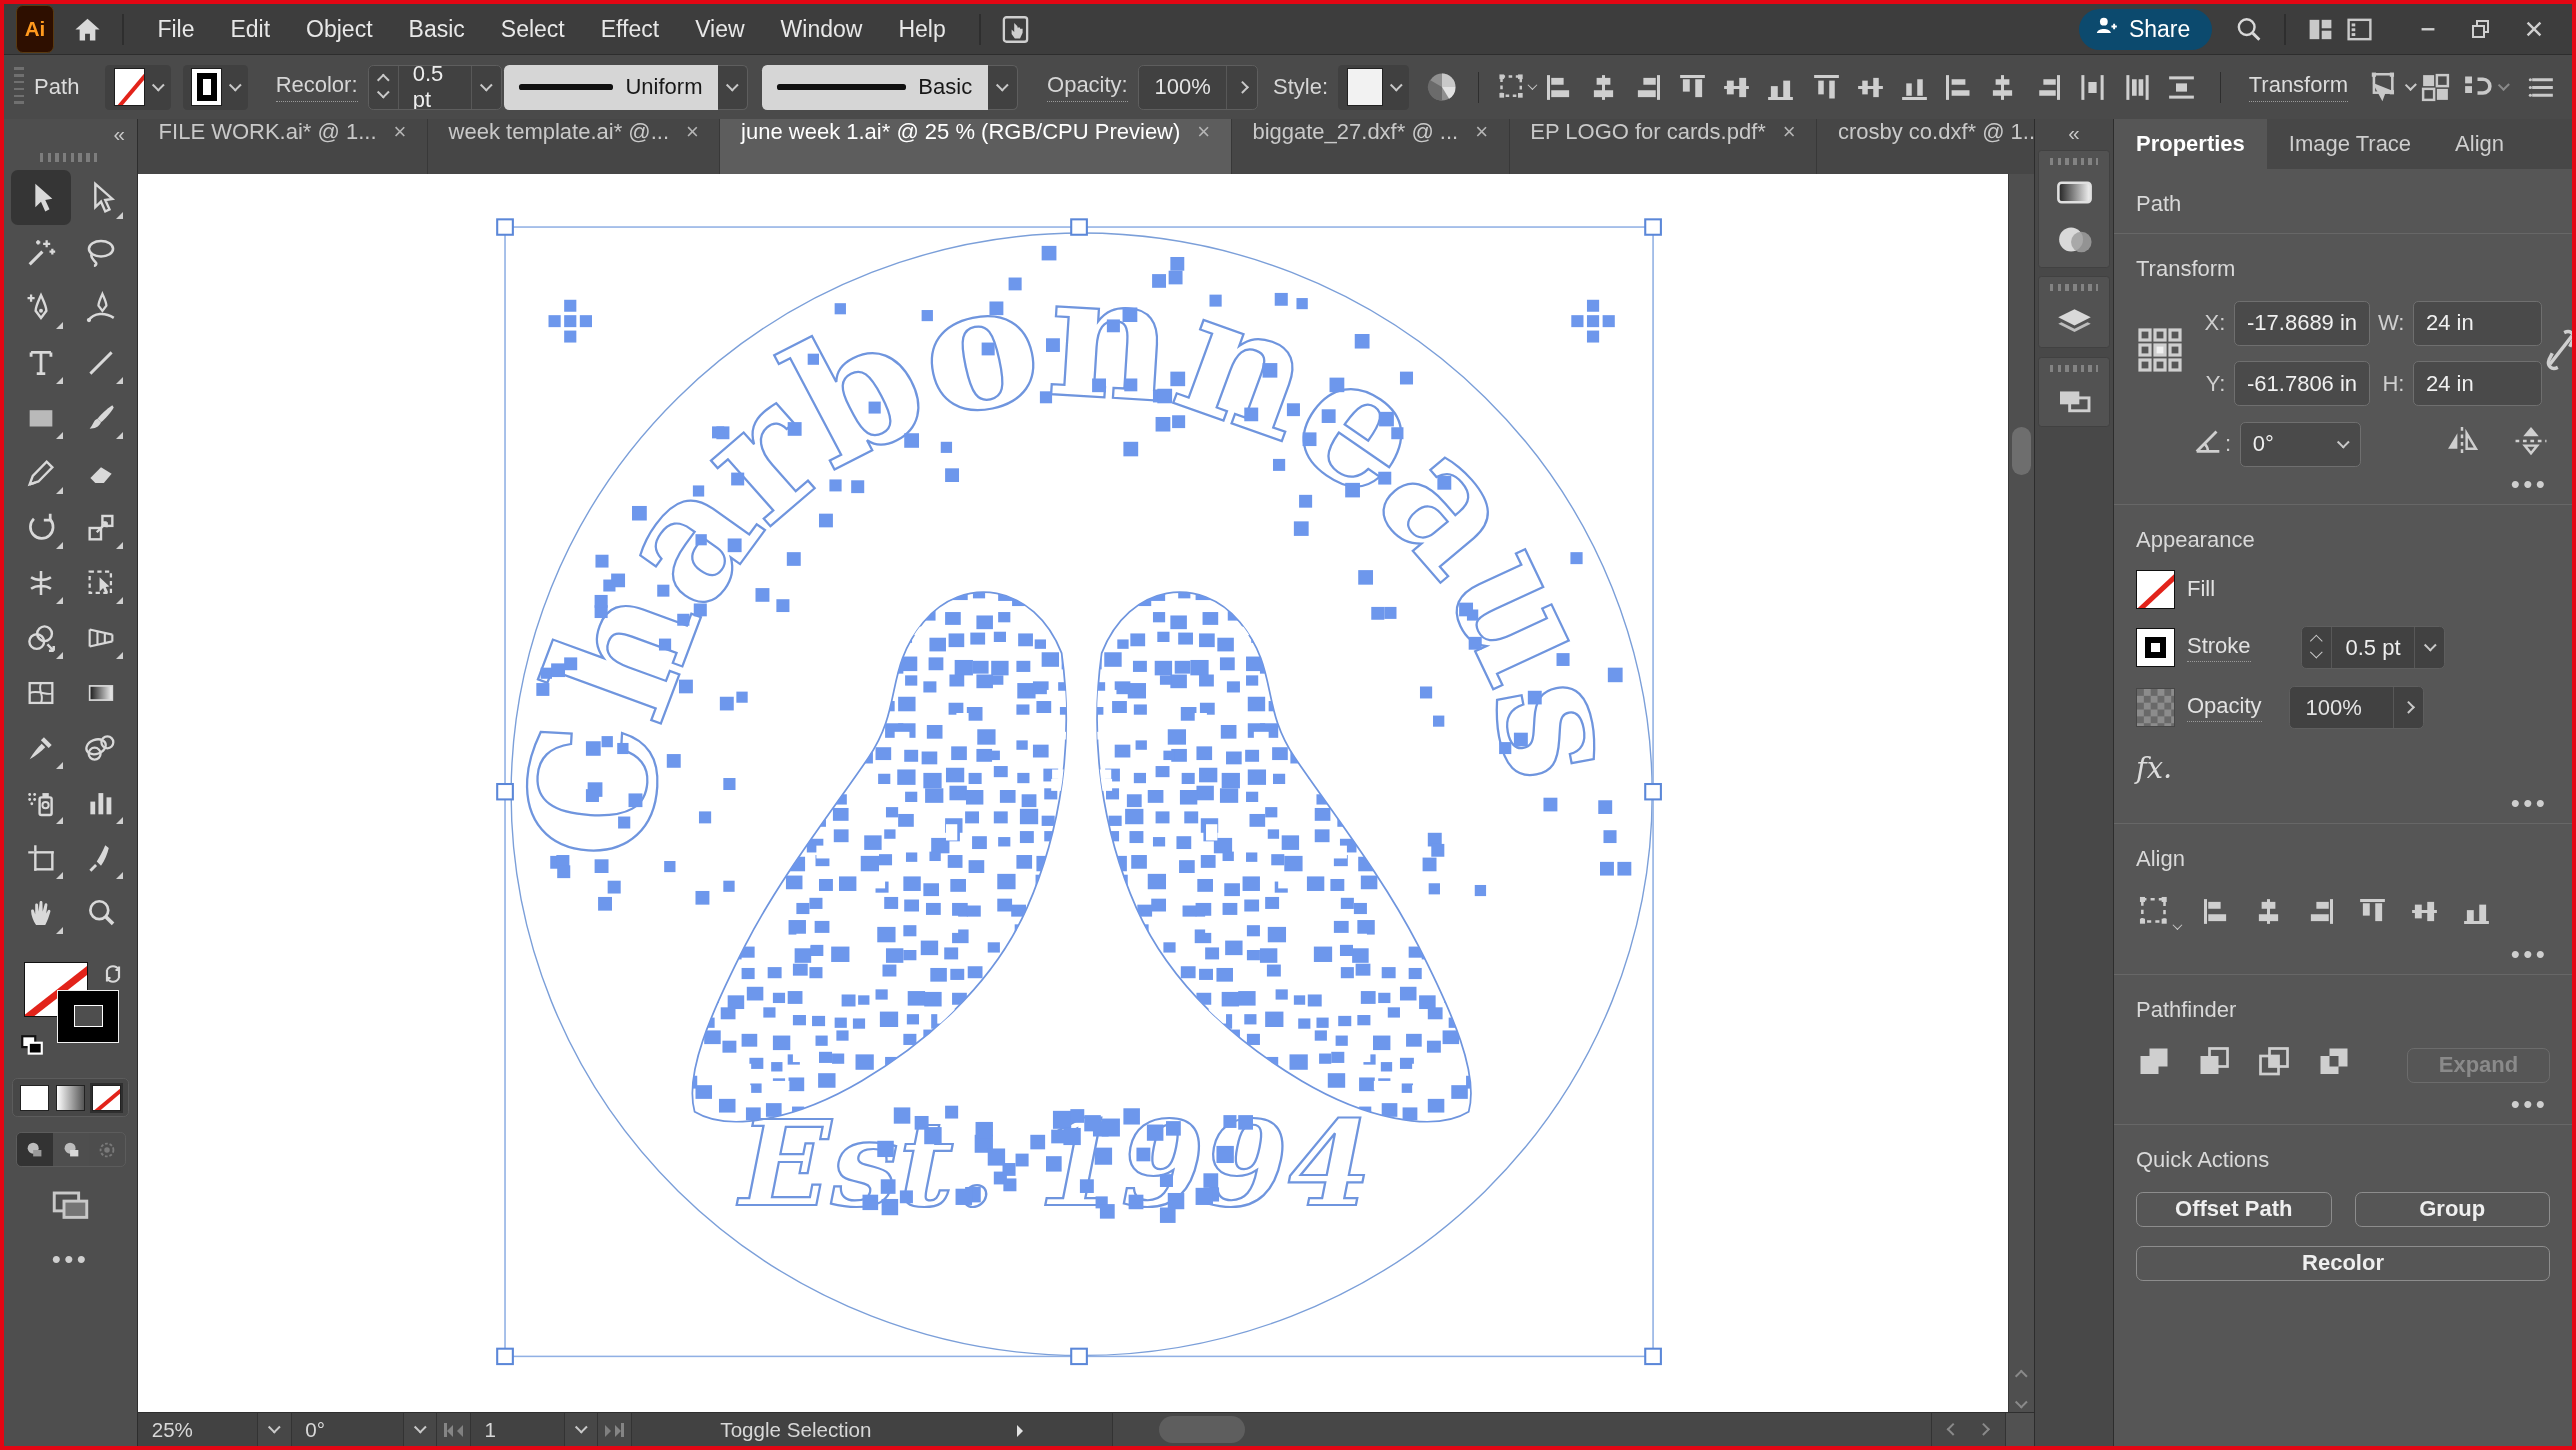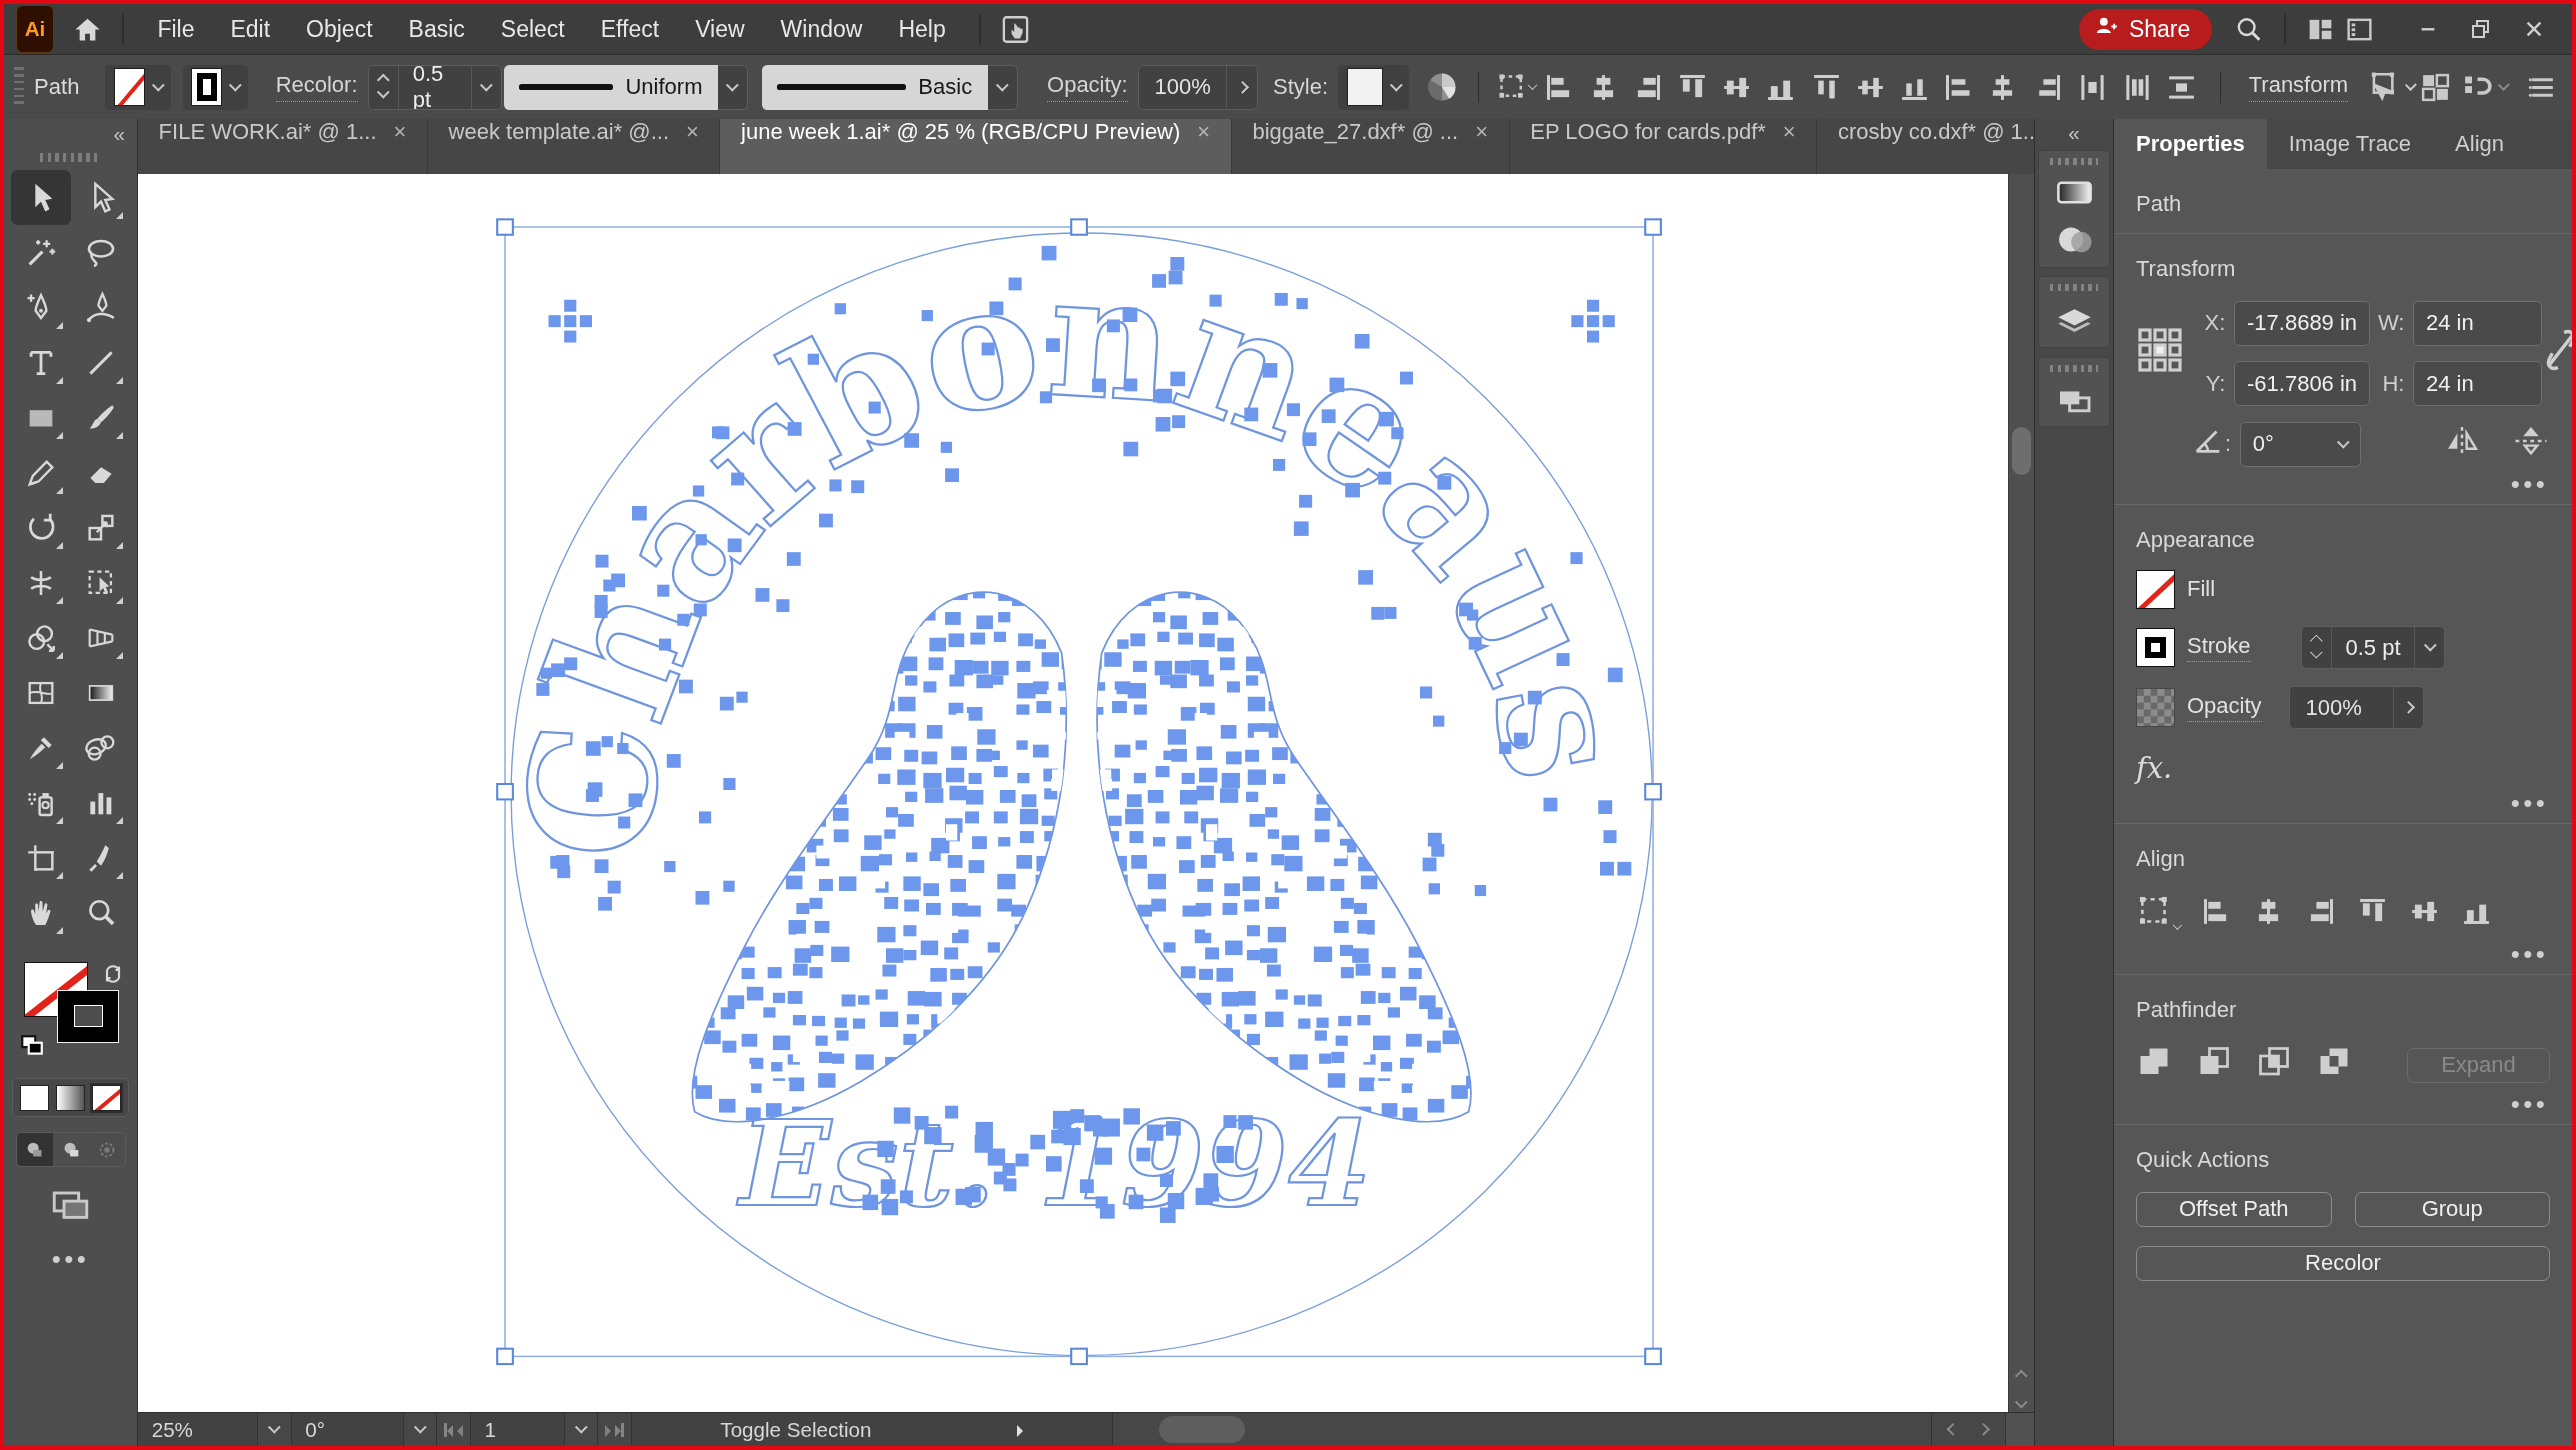--- a/index.html
+++ b/index.html
@@ -15,21 +15,21 @@
   .cv.up{transform:rotate(-135deg);}
   .cv.right{transform:rotate(-45deg);}
   .cv.left{transform:rotate(135deg);}
   .cv.dim{border-color:#8a8a8a;}
   
   .menu-bar{height:50px;background:#3d3d3d;display:flex;align-items:center;padding:0 12px;flex:0 0 auto;}
   .ai-logo{width:38px;height:48px;border-radius:6.9px;background:#2e0f00;color:#ff9a1e;font-weight:bold;font-size:20.6px;display:flex;align-items:center;justify-content:center;margin-right:13.7px;border:0.9px solid #5a3a10;}
   .ibtn{width:39px;height:38px;display:flex;align-items:center;justify-content:center;}
   .menus{display:flex;align-items:center;}
   .menus span{padding:0 18px;font-size:23px;color:#e8e8e8;}
-  .share-pill{display:flex;align-items:center;gap:10.3px;background:#b91c1c;border:none;color:#fff;font-size:23px;border-radius:22px;height:41px;padding:0 22px 0 13.7px;font-family:inherit;}
+  .share-pill{display:flex;align-items:center;gap:10.3px;background:#0c4a6e;border:none;color:#fff;font-size:23px;border-radius:22px;height:41px;padding:0 22px 0 13.7px;font-family:inherit;}
   .win-ctl{display:flex;align-items:center;height:50px;margin-left:22px;}
   .win-ctl .wbtn{width:53px;height:43px;display:flex;align-items:center;justify-content:center;}
   
   .control-bar{height:65px;background:#4a4a4a;border-top:0.9px solid #2d2d2d;display:flex;align-items:center;padding:0 8.6px 0 6.9px;flex:0 0 auto;font-size:22px;}
   .grip-v{width:10.3px;height:41px;margin:0 10.3px 0 3.4px;background-image:repeating-linear-gradient(#7a7a7a 0 2.6px,transparent 2.6px 6.9px);background-size:2.6px 100%;background-repeat:repeat-x;opacity:.8;}
   .ctx-label{color:#dcdcdc;margin-right:26px;}
   .swcombo{display:flex;align-items:center;background:#404040;border-radius:4.3px;margin-right:12px;height:45px;padding:0 8.6px;gap:8.6px;}
   .sw-none{width:31px;height:38px;background:#fff;border:0.9px solid #1e1e1e;position:relative;overflow:hidden;}
   .sw-none::after{content:"";position:absolute;left:-6.9px;top:15.5px;width:55px;height:4.3px;background:#e2231a;transform:rotate(-50deg);}
   .sw-stroke{width:31px;height:38px;background:#fff;border:0.9px solid #1e1e1e;display:flex;align-items:center;justify-content:center;}
@@ -128,21 +128,21 @@
   .asw.none::after{content:"";position:absolute;left:-8.6px;top:14.6px;width:69px;height:5.2px;background:#e2231a;transform:rotate(-43deg);}
   .asw.stroke{background:#fff;border:1.7px solid #111;display:flex;align-items:center;justify-content:center;}
   .asw.stroke i{width:20.6px;height:20.6px;border:6px solid #000;background:#fff;display:block;}
   .asw.checker{background:conic-gradient(#9a9a9a 0 25%,#6e6e6e 0 50%,#9a9a9a 0 75%,#6e6e6e 0) 0 0/13.7px 13.7px;border:0.9px solid #444;opacity:.8;}
   .alabel{color:#e2e2e2;border-bottom:1.7px dotted #9a9a9a;padding-bottom:1.7px;}
   .alabel.plain{border-bottom:none;}
   .fxmark{font-family:"DejaVu Serif",serif;font-style:italic;font-size:29px;color:#dcdcdc;margin-top:22px;}
   .dots-r{display:flex;justify-content:flex-end;margin:13.7px 1.7px 0;}
   .alrow{display:flex;align-items:center;gap:19px;margin-top:20.6px;}
   .pfrow{display:flex;align-items:center;gap:22px;margin-top:20.6px;}
-  .pbtn{border:0.9px solid #8d8d8d;background:transparent;border-radius:6.9px;color:#efefef;font-size:22px;height:35px;font-family:inherit;}
+  .pbtn{border:0.9px solid #8d8d8d;background:transparent;border-radius:6.9px;color:#efefef;font-size:22px;height:35px;font-family:inherit;font-weight:bold;}
   .pbtn.dim{color:#8a8a8a;border-color:#6c6c6c;}
   .qrow{display:flex;gap:23px;margin-top:19px;}
   .qrow .pbtn{flex:1;}
 </style>
 </head>
 <body>
 
 <div class="frame">
 
   <div class="menu-bar">

